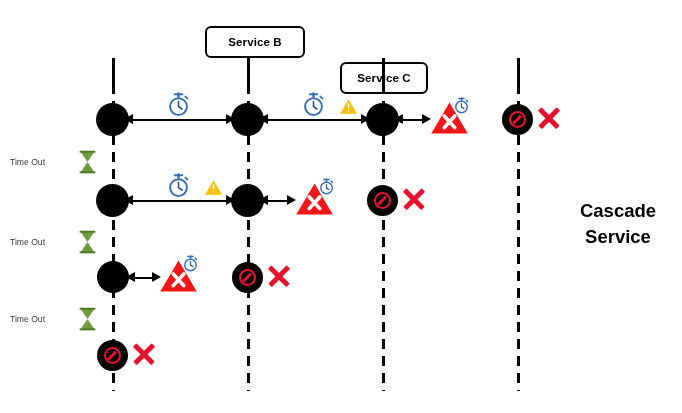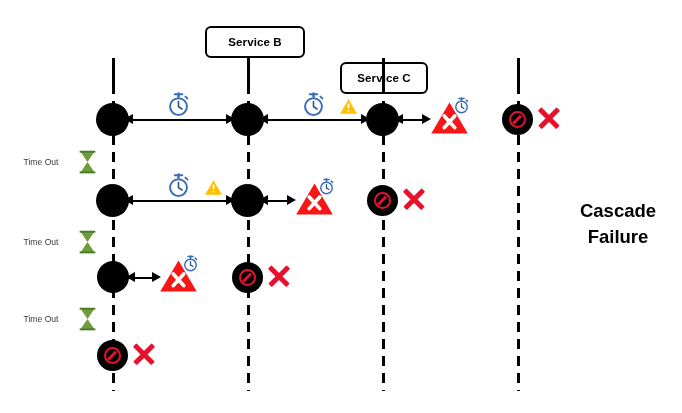--- a/index.html
+++ b/index.html
@@ -94,21 +94,21 @@
   .stopwatch{position:absolute;}
 
   
   .hourglass{position:absolute;}
 
   
   .timeout-label{
     position:absolute;
     font-size:8.6px;color:#3a3a3a;
     white-space:nowrap;
-    text-align:center;
+    text-align:left;
   }
   .cascade-label{
     position:absolute;
     font-size:18.5px;font-weight:bold;color:#000;
     line-height:1.38;
     text-align:center;
     white-space:pre-line;
   }
 </style>
 </head>
@@ -329,15 +329,15 @@
   </div>
 
   <div class="node-blocked" style="left:97px;top:340px;width:31px;height:31px;">
     <div class="inner"></div>
   </div>
   <div class="red-x" style="left:131px;top:341px;width:26px;height:26px;">
     <span class="a"></span>
       <span class="b"></span>
   </div>
 
-  <div class="cascade-label" style="left:562px;top:198px;width:112px;">Cascade Failure</div>
+  <div class="cascade-label" style="left:562px;top:198px;width:112px;">Cascade Service</div>
 
 </div>
 
 </body></html>

